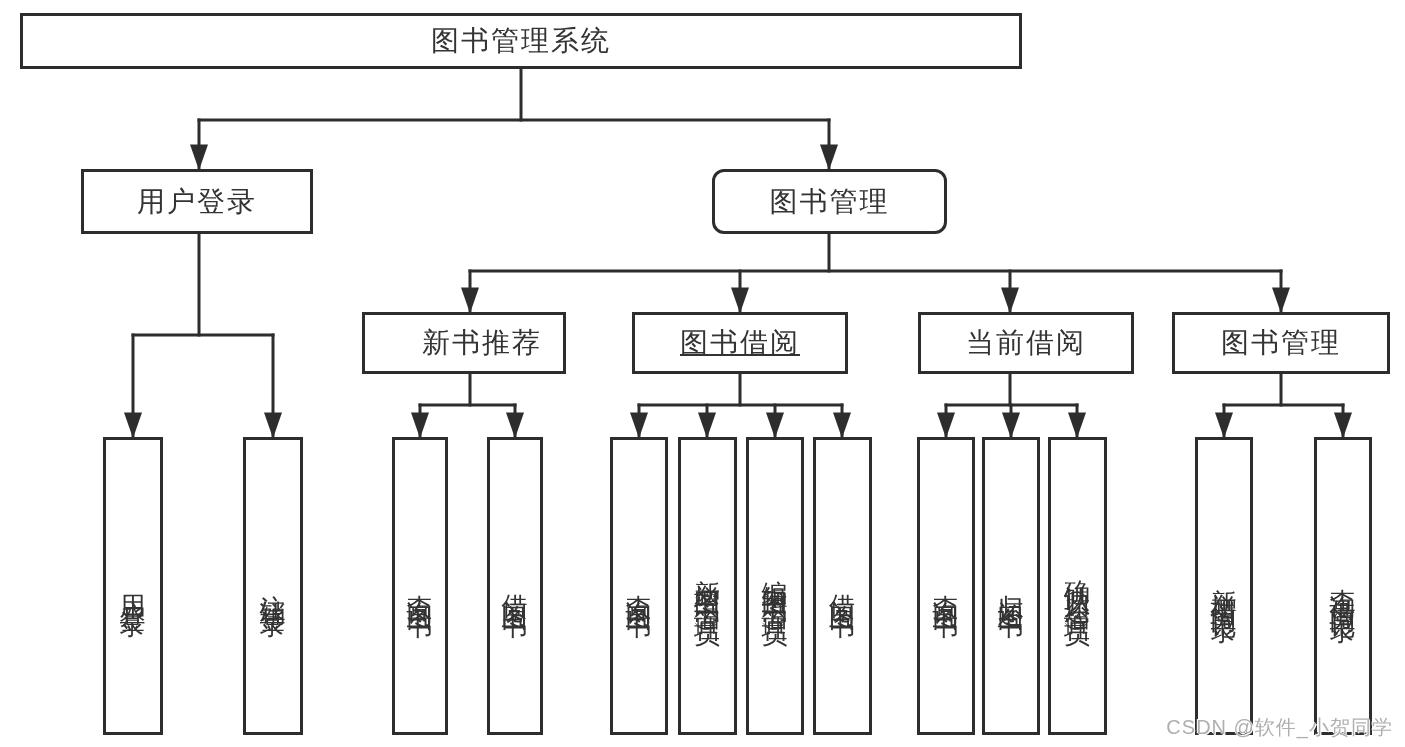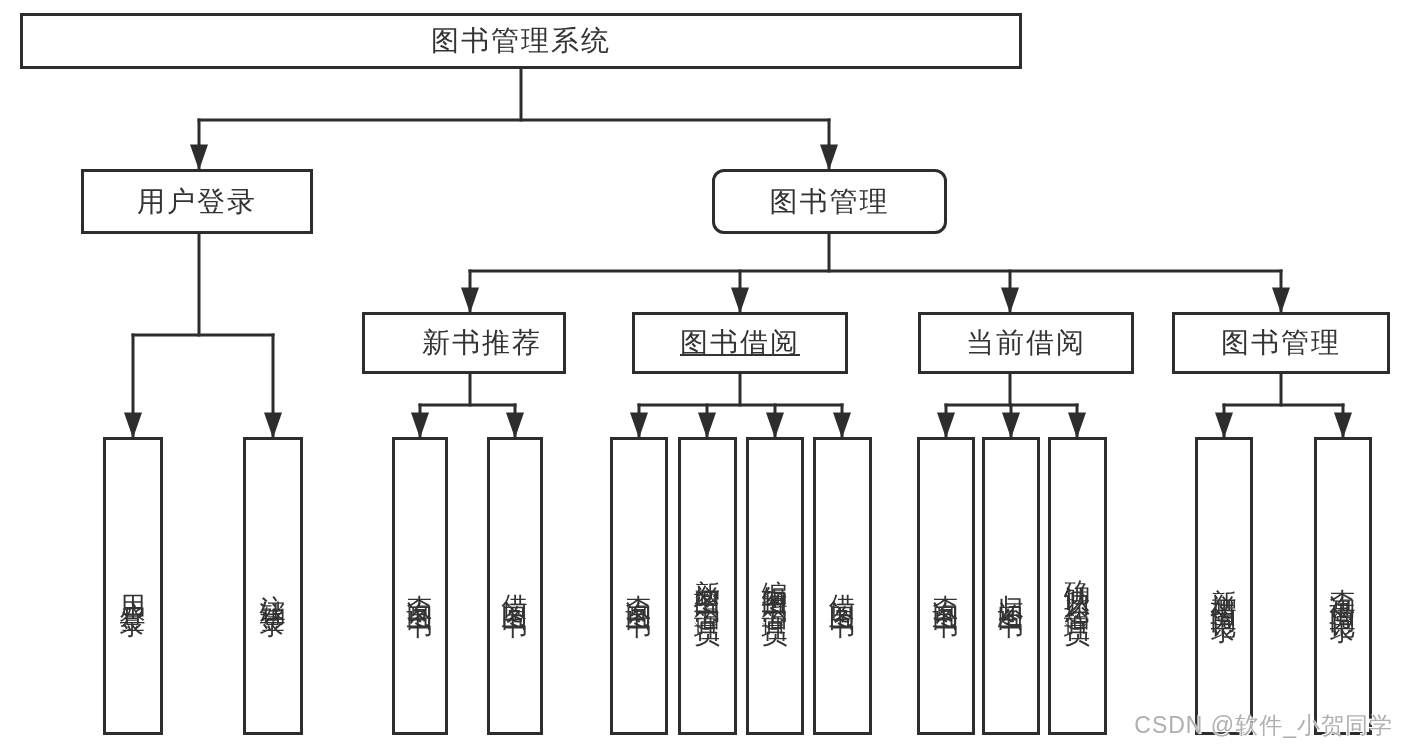--- a/index.html
+++ b/index.html
@@ -41,21 +41,21 @@
     text-orientation: mixed;
     font-size: 26px;
     letter-spacing: 6px;
     line-height: 1.0;
     white-space: nowrap;
   }
   .watermark {
     position: absolute;
     right: 12px;
     bottom: 6px;
-    font-size: 23px;
+    font-size: 20px;
     letter-spacing: 1px;
     color: #b1aeae;
     text-shadow: 0 0 2px #ffffff, 1px 1px 0 #ffffff, -1px -1px 0 #ffffff;
     white-space: nowrap;
     z-index: 5;
   }
 </style>
 </head>
 <body>
 

